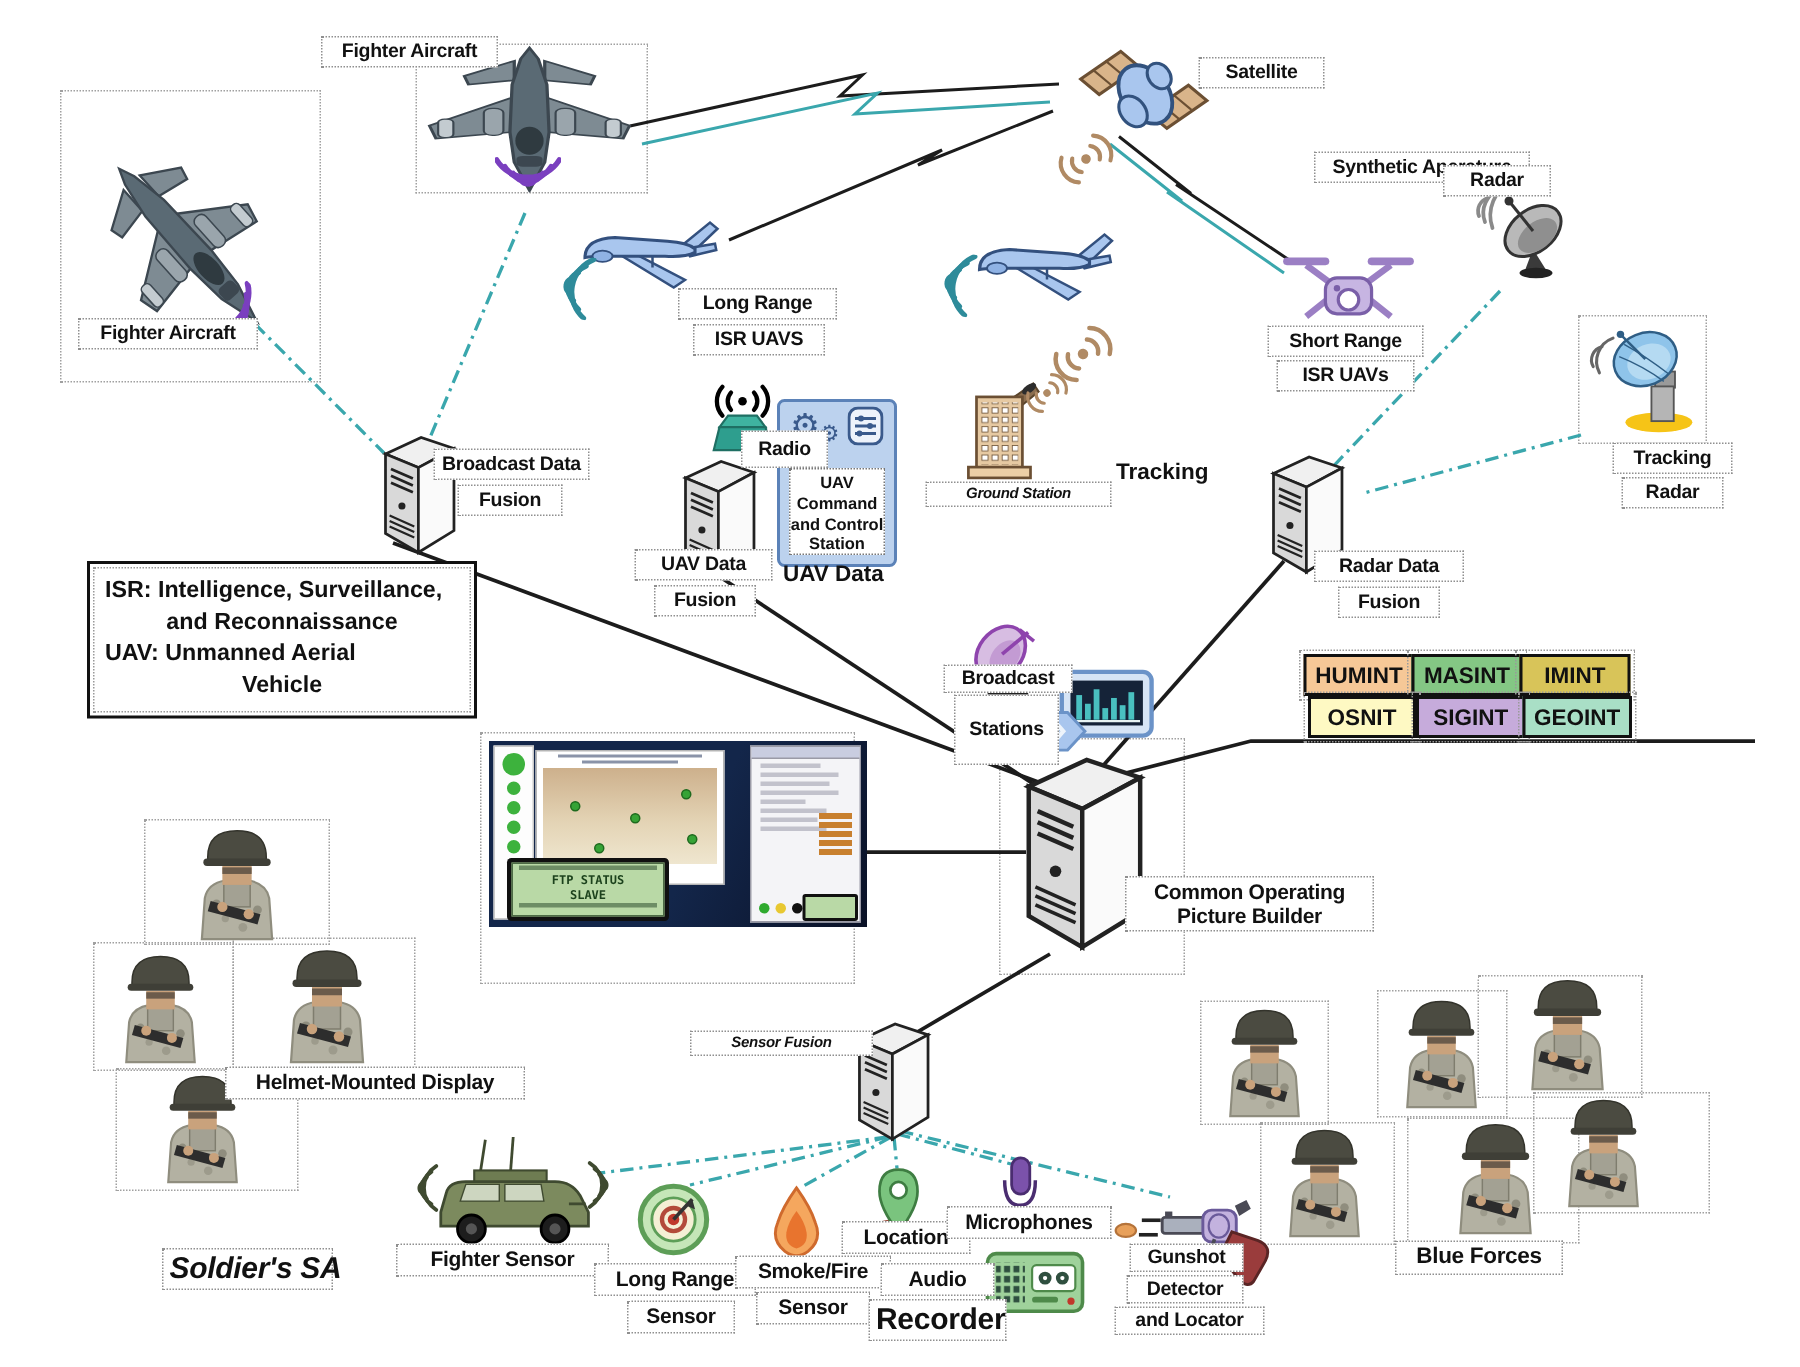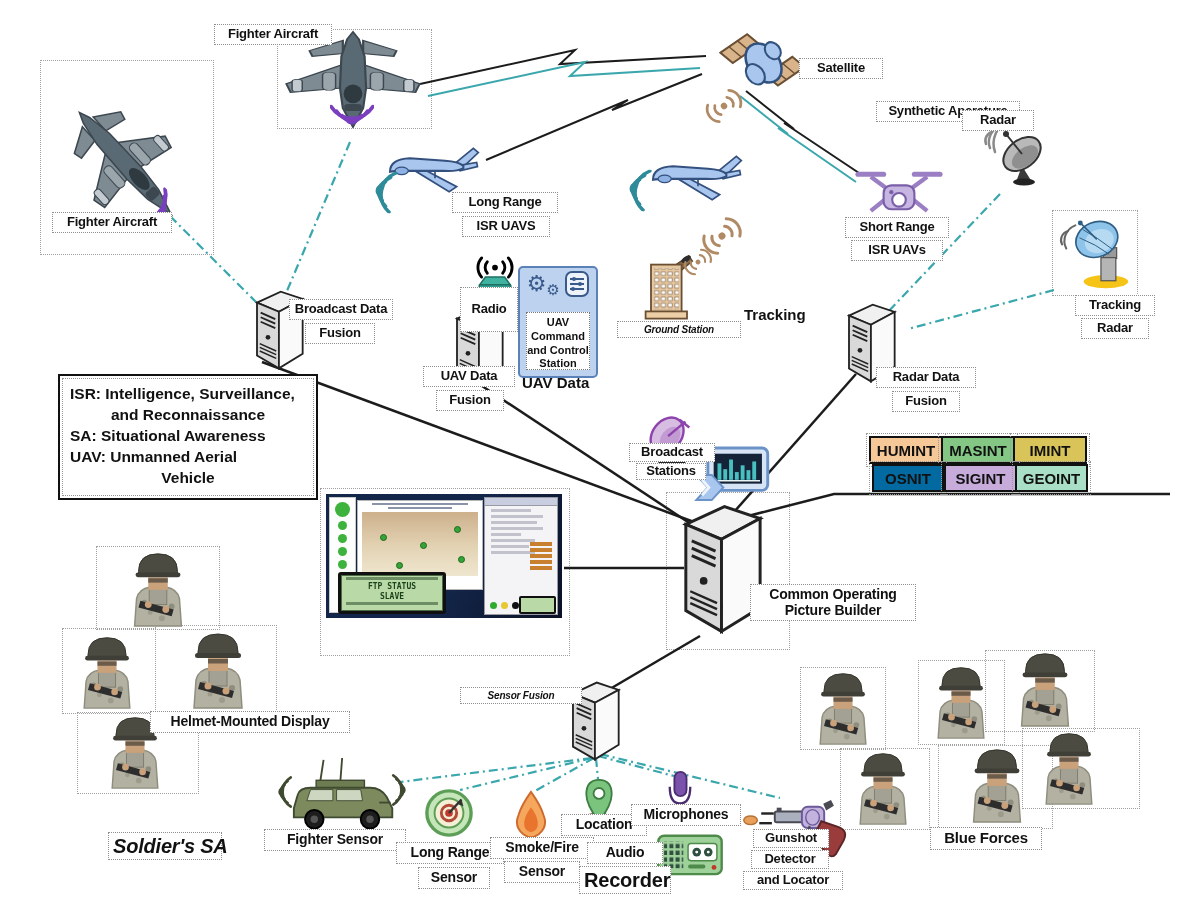--- a/index.html
+++ b/index.html
@@ -23,21 +23,21 @@
          font:700 15px/1 "Liberation Sans",sans-serif;color:#111;text-align:center;padding:5px 0 4px;}
   
   .c2panel{position:absolute;z-index:2;background:#bcd2ee;border:2px solid #5b82b8;border-radius:5px;}
   .c2icons{display:flex;align-items:center;justify-content:space-around;padding:3px 4px 0;}
   .gear{color:#3a5a8c;font-size:22px;line-height:1;}
   .gear.sm{font-size:15px;margin-left:-6px;margin-top:10px;}
   .c2lbl{position:absolute;left:6px;right:6px;bottom:6px;top:44px;background:#fff;border:1px dotted #777;
          font:700 11px/1.25 "Liberation Sans",sans-serif;text-align:center;color:#111;padding-top:3px;}
   .c2lbl span{display:block;}
   
-  .cop{position:absolute;z-index:2;background:linear-gradient(115deg,#13264a 55%,#0a1126 100%);}
+  .cop{position:absolute;z-index:2;background:linear-gradient(115deg,#13264a 55%,#0a1126 100%);padding-left:16px;}
   .cop .strip{position:absolute;left:3px;top:3px;width:25px;height:114px;background:#fdfdfd;border:1px solid #c9c9c9;}
   .dotG{width:9px;height:9px;border-radius:50%;background:#3db23d;margin:4px auto 0;}
   .dotG.lg{width:15px;height:15px;}
   .cop .mapwin{position:absolute;left:31px;top:6px;width:124px;height:88px;background:#fff;border:1px solid #b5b5b5;}
   .tbar{height:2px;background:#8a93a8;margin:2px 14px 0;}
   .cop .sand{position:absolute;left:4px;top:11px;right:4px;height:64px;
              background:linear-gradient(180deg,#cdb08c 0%,#e3d3b4 55%,#efe6cf 100%);}
   .gdot{position:absolute;width:5px;height:5px;border-radius:50%;background:#36a336;border:1px solid #1e6a1e;}
   .cop .dlg{position:absolute;right:4px;top:3px;width:72px;height:116px;background:#f4f4f7;border:1px solid #9a9aa6;}
   .dlg .hdr{height:7px;background:#c9cde0;border-bottom:1px solid #9a9aa6;}
@@ -469,39 +469,38 @@
       </div>
     </div>
     <div class="lcd2">
         <div></div>
       </div>
   </div>
 
   <div class="legend" style="left:58px;top:374px;width:236px;">
     <div>ISR: Intelligence, Surveillance,</div>
     <div class="c">and Reconnaissance</div>
-    <div>SA: Situational Awareness</div>
     <div>UAV: Unmanned Aerial</div>
     <div class="c">Vehicle</div>
   </div>
 
   <div class="badge" style="left: 869px; top: 436px; width: 70px; background: rgb(246, 200, 151);">HUMINT</div>
   <div class="badge" style="left: 941px; top: 436px; width: 70px; background: rgb(132, 199, 132);">MASINT</div>
   <div class="badge" style="left: 1013px; top: 436px; width: 70px; background: rgb(216, 196, 89);">IMINT</div>
-  <div class="badge" style="left: 872px; top: 464px; width: 68px; background: #0369a1;">OSNIT</div>
+  <div class="badge" style="left: 872px; top: 464px; width: 68px; background: #fef9c3;">OSNIT</div>
   <div class="badge" style="left: 944px; top: 464px; width: 69px; background: rgb(198, 171, 219);">SIGINT</div>
   <div class="badge" style="left: 1015px; top: 464px; width: 69px; background: rgb(169, 223, 198);">GEOINT</div>
 
   <div class="lbl" style="left:214px;top:24px;width:108px;">
       <span>Fighter Aircraft</span>
     </div>
   <div class="lbl" style="left:52px;top:212px;width:110px;">
       <span>Fighter Aircraft</span>
     </div>
-  <div class="lbl" style="left:799px;top:38px;width:74px;margin-top:20px;">
+  <div class="lbl" style="left:799px;top:38px;width:74px;">
       <span>Satellite</span>
     </div>
   <div class="lbl" style="left:876px;top:101px;width:134px;">
       <span>Synthetic Aperature</span>
     </div>
   <div class="lbl" style="left:962px;top:110px;width:62px;">
       <span>Radar</span>
     </div>
   <div class="lbl" style="left:452px;top:192px;width:96px;">
       <span>Long Range</span>
@@ -524,40 +523,40 @@
   <div class="lbl big" style="left:617px;top:321px;width:114px;">
       <span>Ground Station</span>
     </div>
   <div class="plain" style="left:744px;top:306px;">Tracking</div>
   <div class="lbl" style="left:289px;top:299px;width:94px;">
       <span>Broadcast Data</span>
     </div>
   <div class="lbl" style="left:305px;top:323px;width:60px;">
       <span>Fusion</span>
     </div>
-  <div class="lbl" style="left:460px;top:287px;width:52px;padding:14px 2px;text-align:center;">
+  <div class="lbl" style="left:494px;top:287px;width:52px;padding:4px 2px;text-align:center;">
       <span>Radio</span>
     </div>
   <div class="lbl" style="left:423px;top:366px;width:82px;">
       <span>UAV Data</span>
     </div>
   <div class="lbl" style="left:436px;top:390px;width:58px;">
       <span>Fusion</span>
     </div>
   <div class="plain" style="left:522px;top:374px;">UAV Data</div>
   <div class="lbl" style="left:876px;top:367px;width:90px;">
       <span>Radar Data</span>
     </div>
   <div class="lbl" style="left:892px;top:391px;width:58px;">
       <span>Fusion</span>
     </div>
   <div class="lbl" style="left:629px;top:443px;width:80px;padding:1px 2px;">
       <span>Broadcast</span>
     </div>
-  <div class="lbl" style="left:636px;top:463px;width:64px;padding:0 2px;">
+  <div class="lbl" style="left:636px;top:463px;width:64px;padding:15px 2px;">
       <span>Stations</span>
     </div>
   <div class="lbl" style="left:750px;top:584px;width:156px;font-size:14px;">
       <span>Common Operating</span>
       <span>Picture Builder</span>
     </div>
   <div class="lbl big" style="left:460px;top:687px;width:112px;">
       <span>Sensor Fusion</span>
     </div>
   <div class="lbl" style="left:150px;top:711px;width:190px;font-size:14px;">

